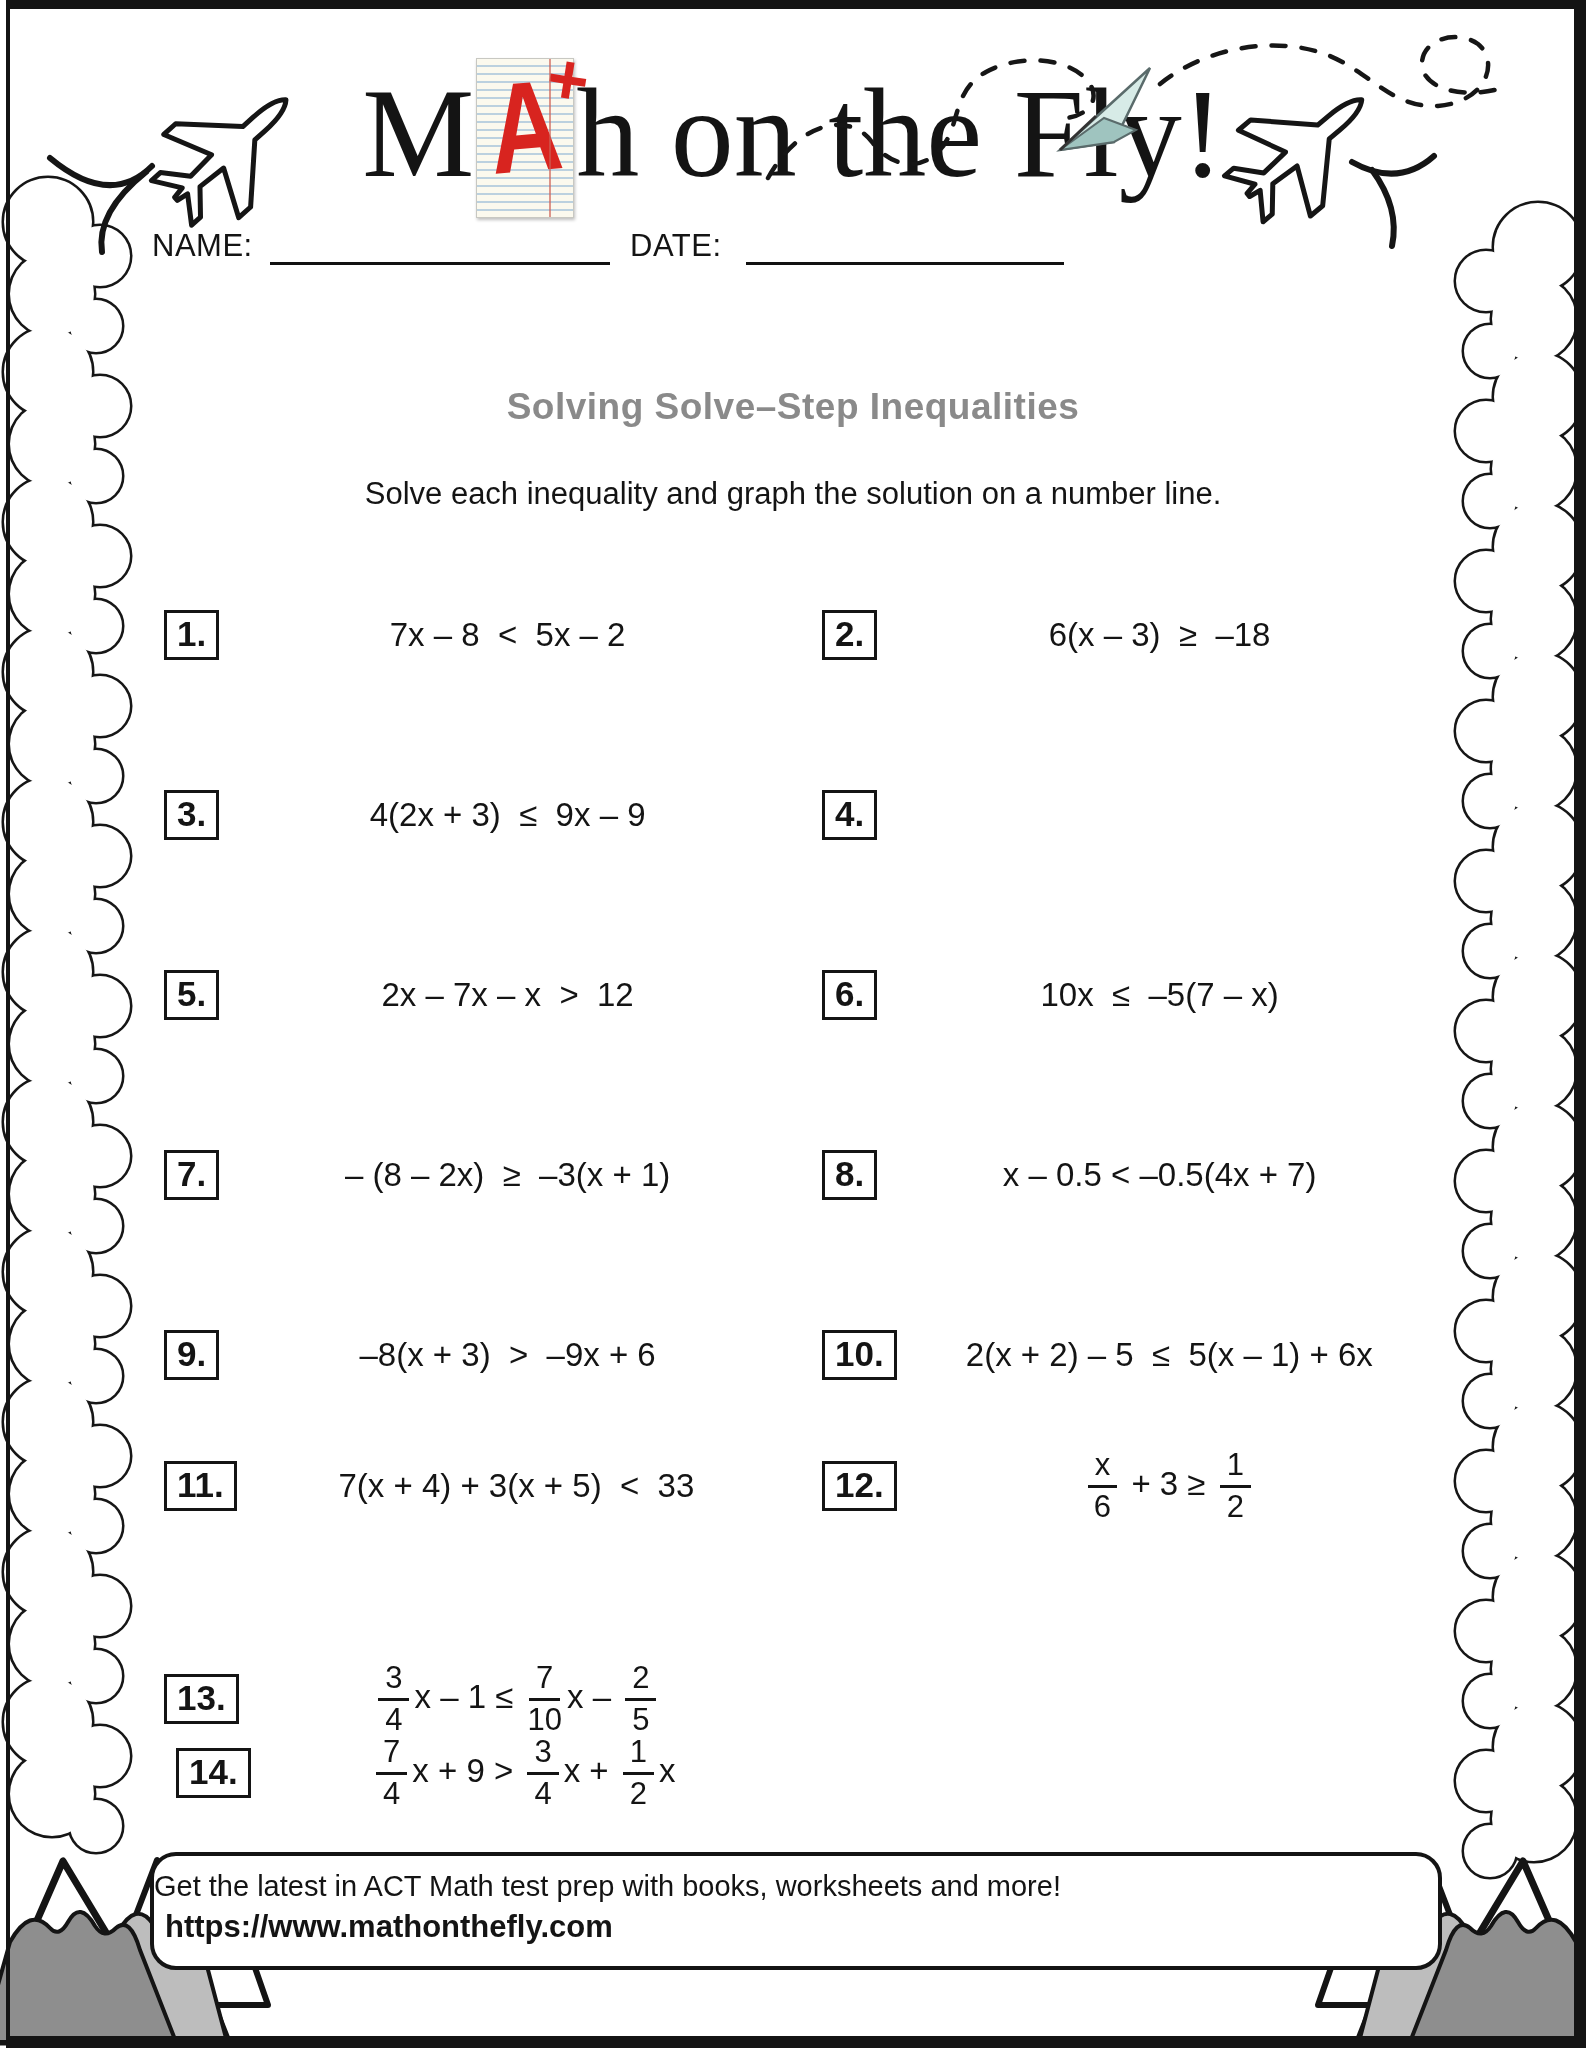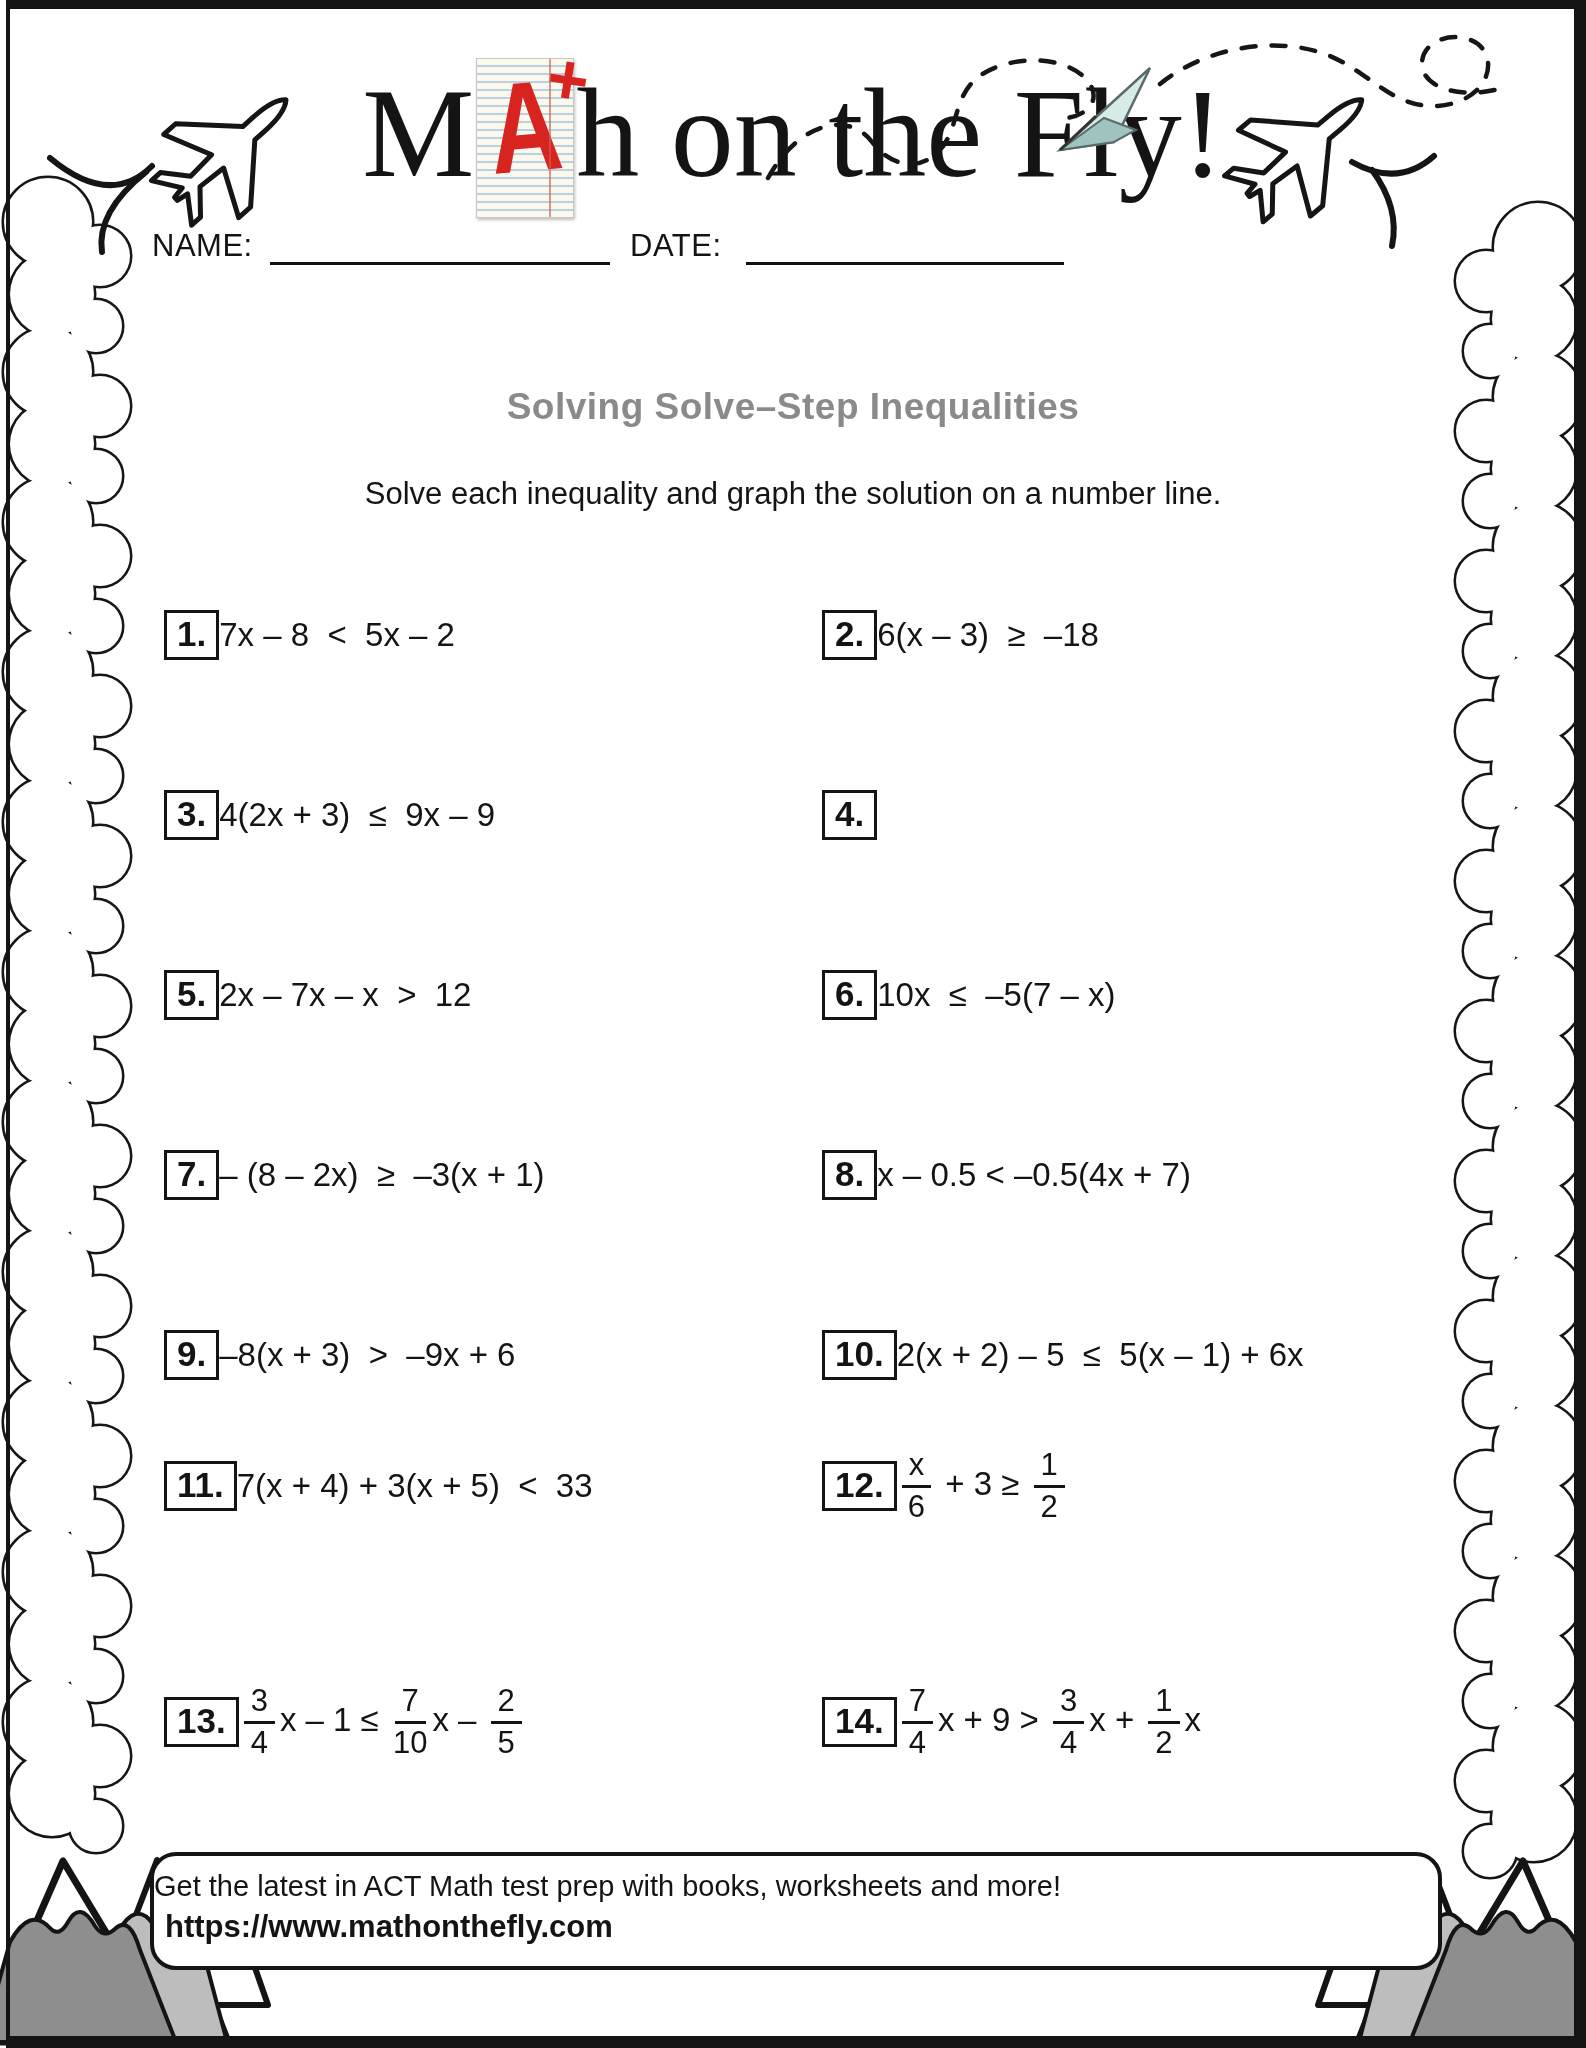--- a/index.html
+++ b/index.html
@@ -51,21 +51,21 @@
 
   .title{position:absolute;top:386px;left:0;width:100%;text-align:center;
          font-size:37px;font-weight:bold;color:var(--title-gray);letter-spacing:.5px;}
   .instructions{position:absolute;top:476px;left:0;width:100%;text-align:center;font-size:31px;}
 
   
   .prow{position:absolute;left:150px;width:1292px;display:flex;}
   .pcell{width:50%;display:flex;align-items:center;box-sizing:border-box;padding-left:14px;}
   .pcell.right{padding-left:26px;}
   .pnum{border:3px solid var(--ink);padding:1px 10px 3px;font-size:35px;font-weight:600;background:#fff;}
-  .eq{flex:1;font-size:33px;white-space:pre;}
+  .eq{flex:1;text-align:center;font-size:33px;white-space:pre;}
   .frac{display:inline-flex;flex-direction:column;align-items:center;vertical-align:middle;
         margin:0 5px;font-size:31px;line-height:1.05;}
   .fnum{border-bottom:3px solid var(--ink);padding:0 7px 3px;}
   .fden{padding-top:3px;}
 
   
   .f-line1{margin-top:14px;font-size:29px;}
   .f-line2{margin-top:6px;font-size:31px;font-weight:bold;margin-left:11px;}
 </style>
 </head>
@@ -243,21 +243,21 @@
         <div class="prow" style="top: 1438px; height: 96px;">
           <div class="pcell">
             <span class="pnum">11.</span>
             <span class="eq"><span>7(x + 4) + 3(x + 5)  &lt;  33</span></span>
           </div>
           <div class="pcell right">
             <span class="pnum">12.</span>
             <span class="eq"><span class="frac"><span class="fnum">x</span><span class="fden">6</span></span><span> + 3 ≥ </span><span class="frac"><span class="fnum">1</span><span class="fden">2</span></span></span>
           </div>
         </div>
-        <div class="prow" style="top: 1662px; height: 120px;">
+        <div class="prow" style="top: 1662px; height: 120px; flex-direction: column;">
           <div class="pcell">
             <span class="pnum">13.</span>
             <span class="eq"><span class="frac"><span class="fnum">3</span><span class="fden">4</span></span><span>x – 1 ≤ </span><span class="frac"><span class="fnum">7</span><span class="fden">10</span></span><span>x – </span><span class="frac"><span class="fnum">2</span><span class="fden">5</span></span></span>
           </div>
           <div class="pcell right">
             <span class="pnum">14.</span>
             <span class="eq"><span class="frac"><span class="fnum">7</span><span class="fden">4</span></span><span>x + 9 &gt; </span><span class="frac"><span class="fnum">3</span><span class="fden">4</span></span><span>x + </span><span class="frac"><span class="fnum">1</span><span class="fden">2</span></span><span>x</span></span>
           </div>
         </div>
       </div>

